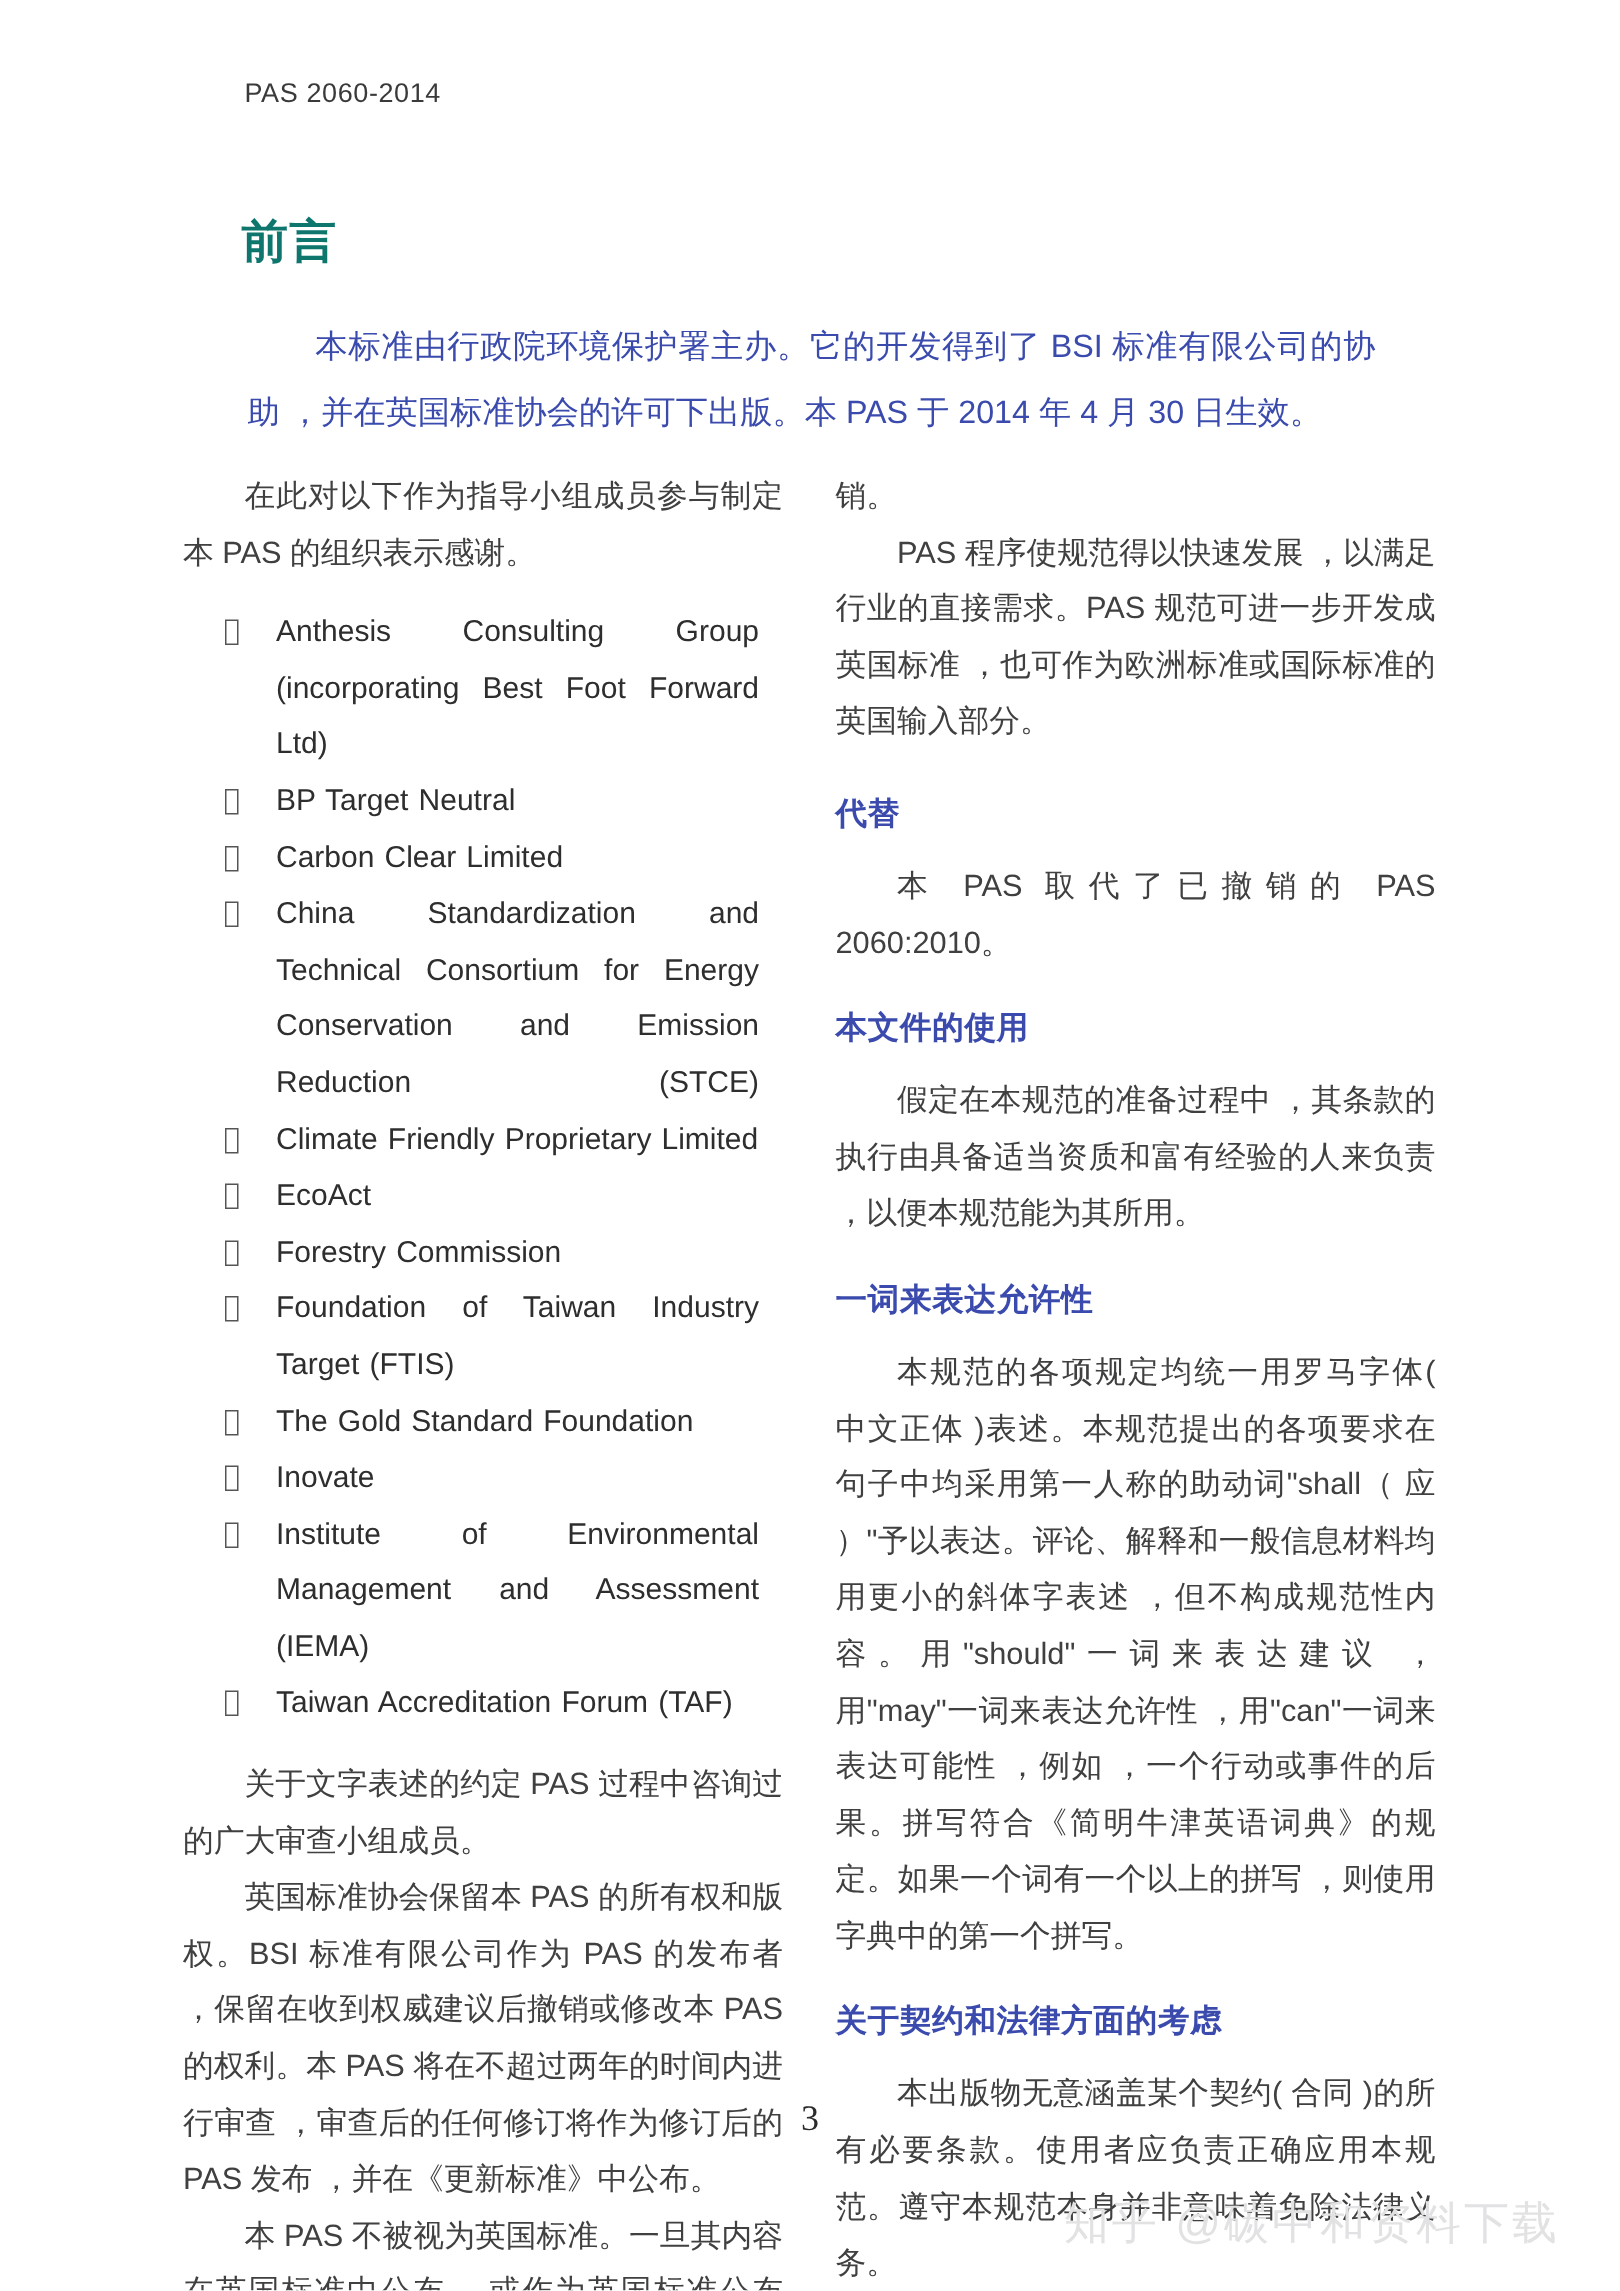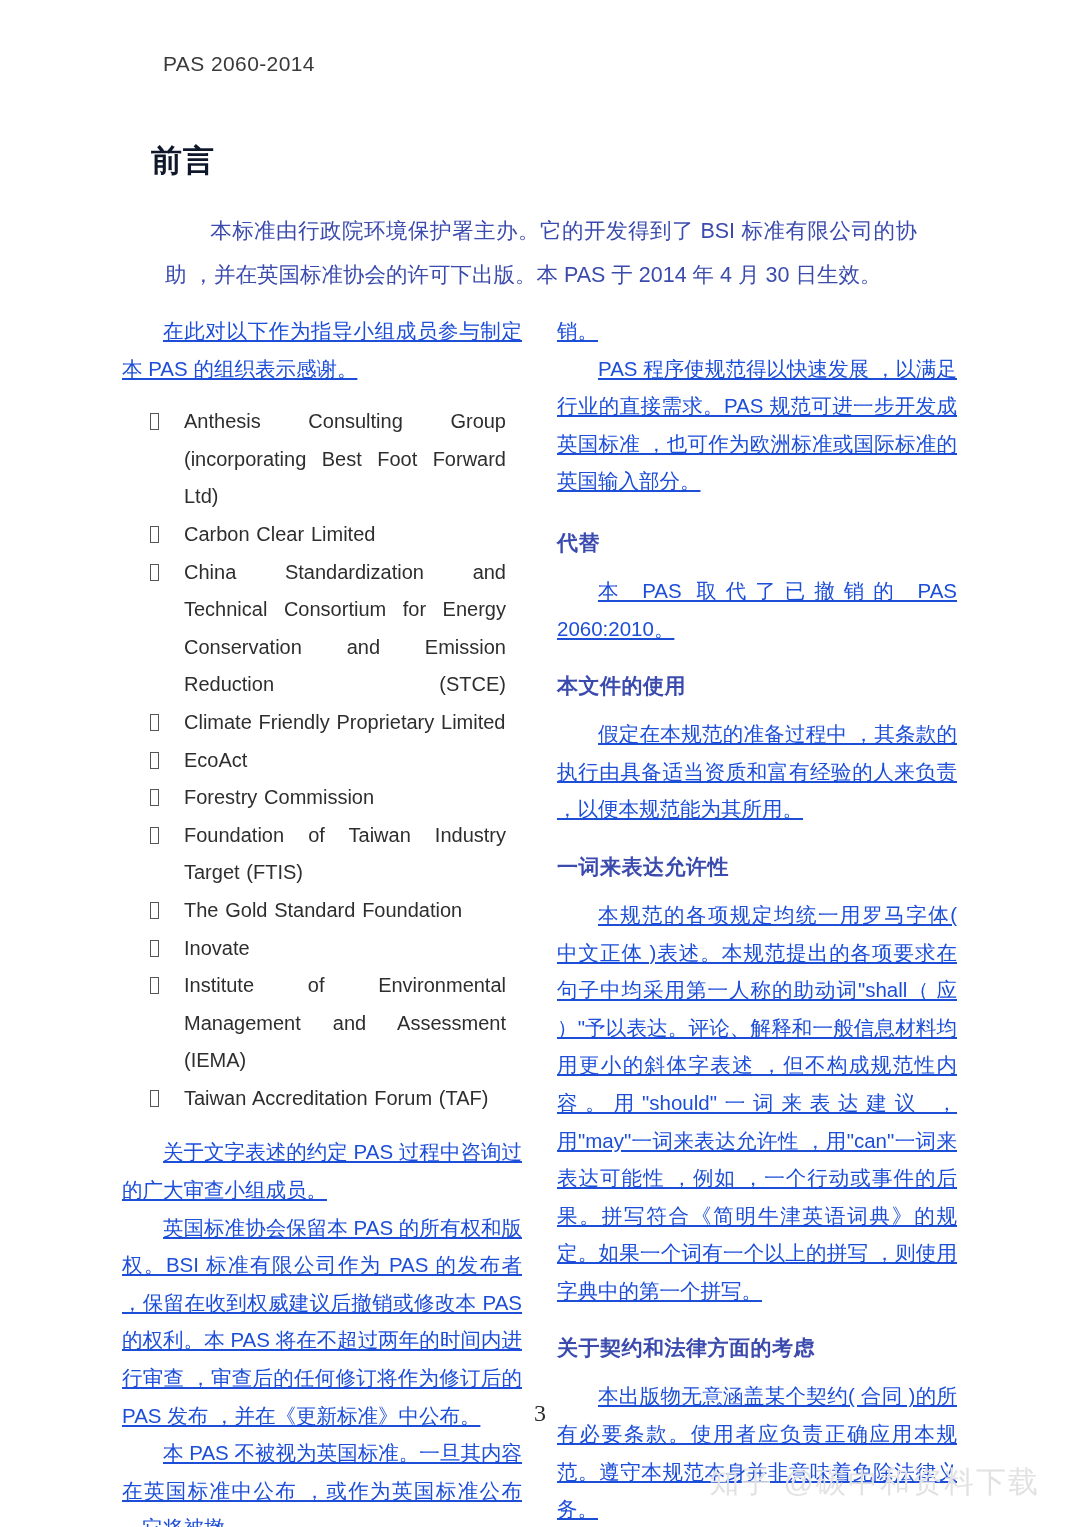--- a/index.html
+++ b/index.html
@@ -18,35 +18,35 @@
     background: #ffffff;
     overflow: hidden;
     box-sizing: border-box;
   }
 
   
   .running-header {
     position: absolute;
     left: 163px;
     top: 52px;
-    font-size: 21px;
+    font-size: 18px;
     letter-spacing: 0.4px;
     color: #3a3a3a;
     font-weight: 400;
     white-space: nowrap;
   }
 
   
   .doc-heading {
     position: absolute;
-    left: 151px;
+    left: 161px;
     top: 140px;
     font-size: 31px;
     font-weight: 700;
-    color: #0f172a;
+    color: #0f766e;
     letter-spacing: 1px;
     white-space: nowrap;
   }
 
   
   .intro-block {
     position: absolute;
     left: 161px;
     top: 205px;
     width: 760px;
@@ -74,26 +74,25 @@
     top: 0;
     width: 400px;
   }
   .col-left  { left: 122px; }
   .col-right { left: 557px; }
 
   .para {
     margin: 0 0 0 0;
     font-size: 20.5px;
     line-height: 37.6px;
-    color: #1d4ed8;
+    color: #404040;
     text-align: justify;
     text-justify: inter-ideograph;
     text-indent: 2em;
     word-break: break-word;
-    text-decoration: underline;
   }
   .para.no-indent { text-indent: 0; }
 
   
   .org-list {
     list-style: none;
     margin: 16px;
     padding: 0;
   }
   .org-list li {
@@ -174,20 +173,24 @@
 
       <p class="para">在此对以下作为指导小组成员参与制定本 PAS 的组织表示感谢。</p>
 
       <ul class="org-list">
         <li class="wide">
           <span class="tofu"></span>
           <span class="org-name">Anthesis Consulting Group (incorporating Best Foot Forward Ltd)</span>
         </li>
         <li>
           <span class="tofu"></span>
+          <span class="org-name">BP Target Neutral</span>
+        </li>
+        <li>
+          <span class="tofu"></span>
           <span class="org-name">Carbon Clear Limited</span>
         </li>
         <li class="wide">
           <span class="tofu"></span>
           <span class="org-name">China Standardization and Technical Consortium for Energy Conservation and Emission Reduction (STCE)</span>
         </li>
         <li>
           <span class="tofu"></span>
           <span class="org-name">Climate Friendly Proprietary Limited</span>
         </li>

